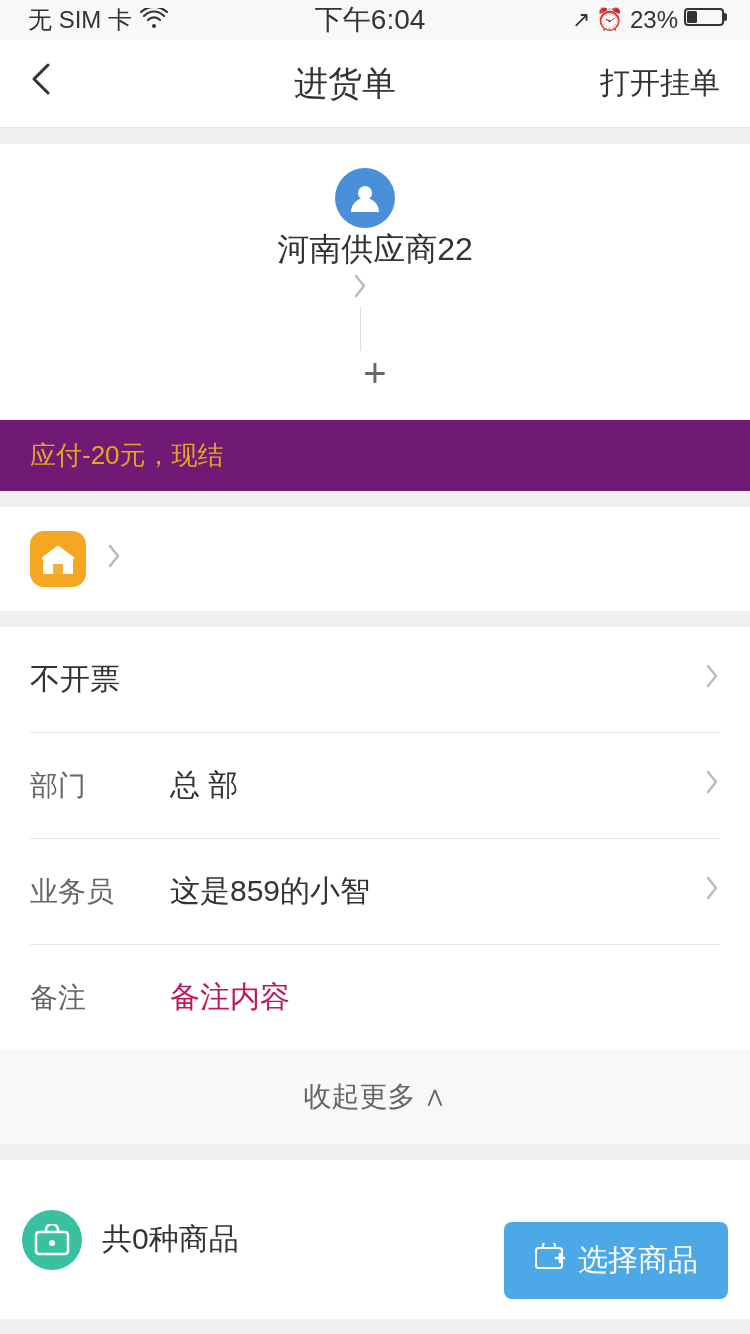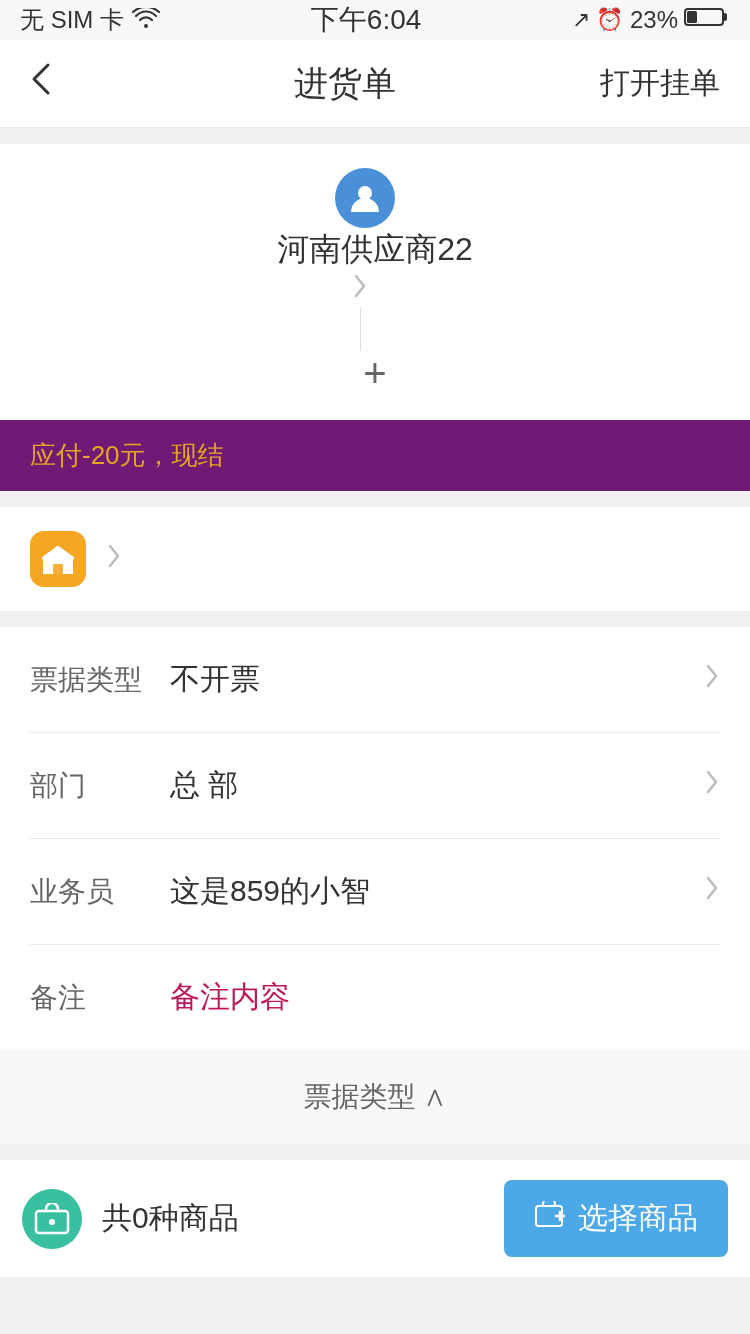--- a/index.html
+++ b/index.html
@@ -22,20 +22,21 @@
       align-items: center;
       justify-content: space-between;
       padding: 0 20px;
       font-size: 24px;
       color: #333;
     }
     .status-left {
       display: flex;
       align-items: center;
       gap: 8px;
+      margin-left: 8px;
     }
     .status-center {
       font-size: 28px;
       font-weight: 500;
     }
     .status-right {
       display: flex;
       align-items: center;
       gap: 6px;
       font-size: 24px;
@@ -230,20 +231,21 @@
       color: #fff;
       font-size: 30px;
       padding: 18px 30px;
       border-radius: 8px;
       display: flex;
       align-items: center;
       gap: 10px;
       cursor: pointer;
       border: none;
       outline: none;
+      margin-top: 42px;
     }
     .select-product-btn .btn-icon {
       font-size: 32px;
     }
   </style>
 </head>
 <body>
 
 <div class="status-bar">
   <div class="status-left">
@@ -326,23 +328,20 @@
       </svg>
     </div>
   </div>
 </div>
 
 <div class="divider"></div>
 
 <div class="form-section">
 
   <div class="form-row">
-    <div class="form-label">
-      <span>票据类型</span>
-    </div>
     <div class="form-value">
       <span>不开票</span>
     </div>
     <div class="chevron-right">
       <svg width="16" height="28" viewBox="0 0 16 28" fill="none">
         <path d="M4 4l8 10-8 10" stroke="#bbb" stroke-width="2.5" stroke-linecap="round" stroke-linejoin="round"></path>
       </svg>
     </div>
   </div>
   <div class="thin-divider"></div>
@@ -381,21 +380,21 @@
     <div class="form-label">
       <span>备注</span>
     </div>
     <div class="form-value placeholder">
       <span>备注内容</span>
     </div>
   </div>
 
 </div>
 
-<div class="collapse-row">票据类型 ∧</div>
+<div class="collapse-row">收起更多 ∧</div>
 
 <div class="product-bar">
   <div class="product-icon">
     <svg width="36" height="32" viewBox="0 0 36 32" fill="none">
       <rect x="2" y="8" width="32" height="22" rx="3" fill="none" stroke="#fff" stroke-width="2.5"></rect>
       <path d="M12 8V6a6 6 0 0 1 12 0v2" stroke="#fff" stroke-width="2.5" stroke-linecap="round"></path>
       <circle cx="18" cy="19" r="3" fill="#fff"></circle>
     </svg>
   </div>
   <div class="product-count">共0种商品</div>

